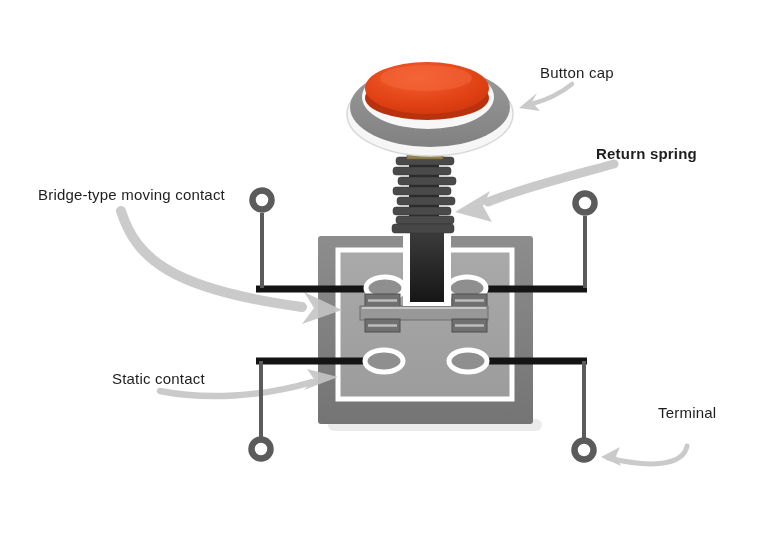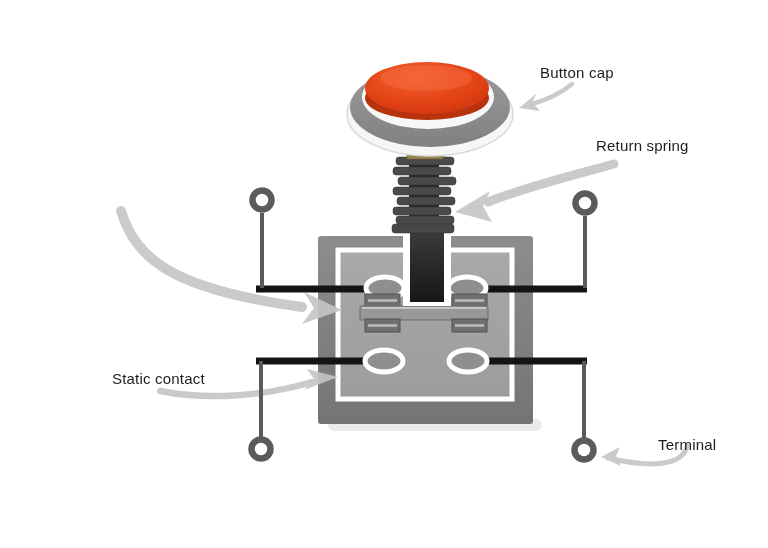--- a/index.html
+++ b/index.html
@@ -13,24 +13,24 @@
   .stage svg{position:absolute;left:0;top:0;}
   .label{
     position:absolute;
     font-size:15px;
     line-height:18px;
     color:#1e1e1e;
     white-space:nowrap;
     letter-spacing:0.2px;
   }
   .lbl-button-cap{left:540px;top:64px;}
-  .lbl-return-spring{left:596px;top:137px;}
+  .lbl-return-spring{left:596px;top:145px;font-weight:bold;}
   .lbl-bridge{left:38px;top:186px;}
   .lbl-static{left:112px;top:370px;}
-  .lbl-terminal{left:658px;top:436px;}
+  .lbl-terminal{left:658px;top:404px;}
 </style>
 </head>
 <body>
 
 <div class="stage">
 
   <svg width="768" height="548" viewBox="0 0 768 548">
     <defs>
       <linearGradient id="bodyGrad" x1="0" y1="0" x2="0" y2="1">
         <stop offset="0" stop-color="#8d8d8d"></stop>
@@ -147,16 +147,17 @@
       <line x1="584" y1="361" x2="584" y2="438" stroke-width="4"></line>
       <circle cx="262" cy="200" r="9.5" fill="#ffffff" stroke-width="6.5"></circle>
       <circle cx="585" cy="203" r="9.5" fill="#ffffff" stroke-width="6.5"></circle>
       <circle cx="261" cy="449" r="9.5" fill="#ffffff" stroke-width="6.5"></circle>
       <circle cx="584" cy="450" r="9.5" fill="#ffffff" stroke-width="6.5"></circle>
     </g>
   </svg>
 
   <div class="label lbl-button-cap">Button cap</div>
   <div class="label lbl-return-spring">Return spring</div>
+  <div class="label lbl-bridge">Bridge-type moving contact</div>
   <div class="label lbl-static">Static contact</div>
   <div class="label lbl-terminal">Terminal</div>
 
 </div>
 
 </body></html>

